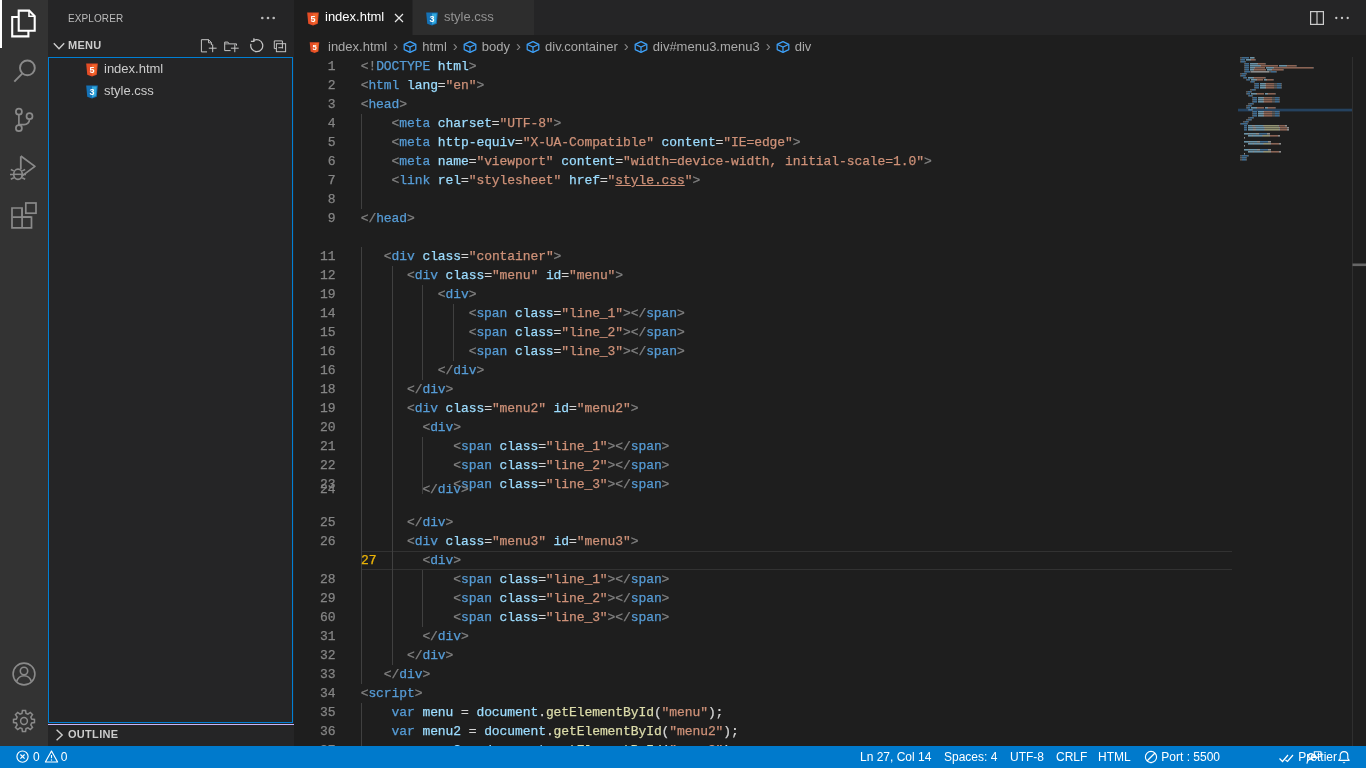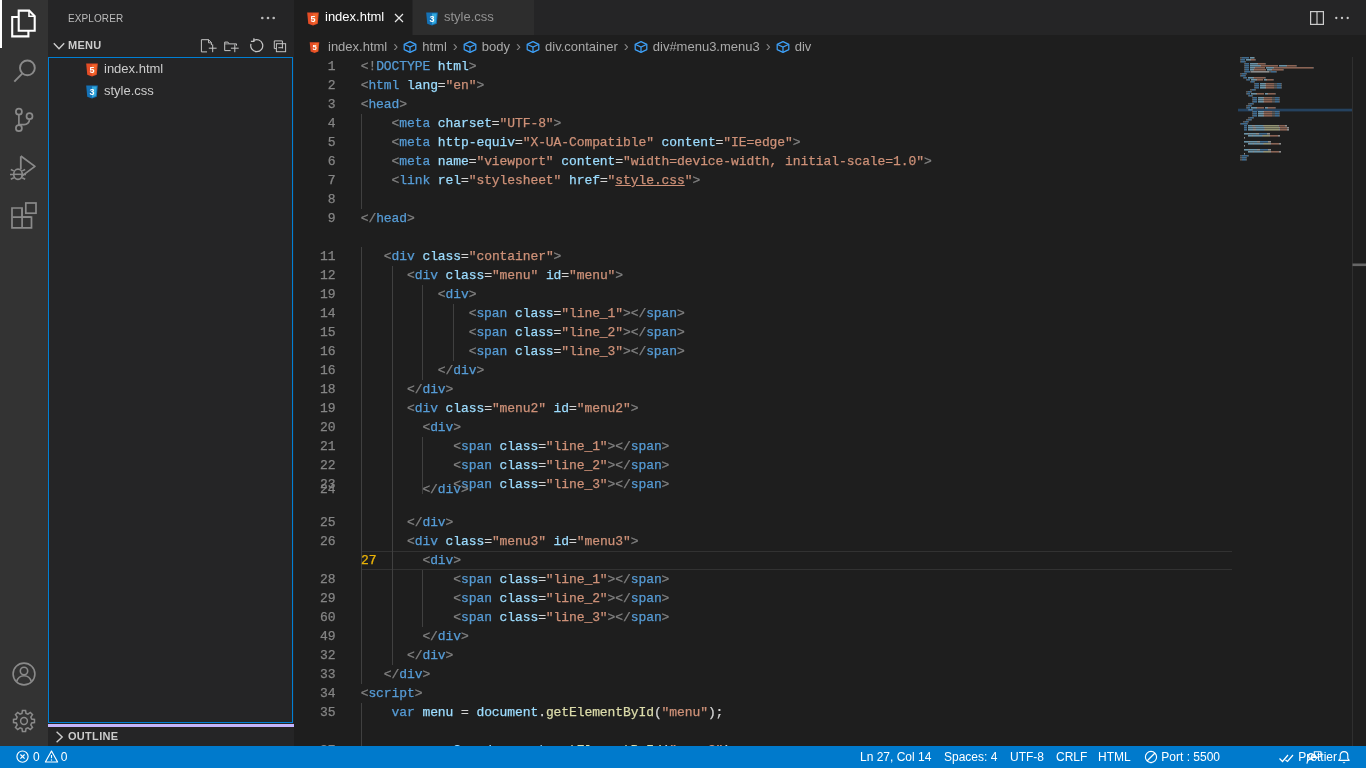--- a/index.html
+++ b/index.html
@@ -12,21 +12,21 @@
 #sbdots { position:absolute; left:212px; top:10px; }
 #menuhdr { position:absolute; left:0; top:35px; width:246px; height:22px; }
 #menuhdr .chev { position:absolute; left:4px; top:4px; }
 #menuhdr .lbl { position:absolute; left:20px; top:4px; font-size:11px; font-weight:bold; color:#cccccc; letter-spacing:0.3px }
 .hicon { position:absolute; top:3px; }
 #tree { position:absolute; left:0; top:57px; width:246px; height:667px; }
 #focusbox { position:absolute; left:0; top:57px; width:245px; height:666px; border:1px solid #007fd4; pointer-events:none; }
 .trow { position:absolute; left:0; width:246px; height:22px; font-size:13px; color:#cccccc; }
 .trow .fic { position:absolute; left:36px; top:3px; }
 .trow .fn { position:absolute; left:56px; top:3px; }
-#outline { position:absolute; left:0; top:724px; width:246px; height:28px; border-top:3px solid #c4b5fd }
+#outline { position:absolute; left:0; top:724px; width:246px; height:28px; border-top:1px solid #c4b5fd }
 #outline .chev { position:absolute; left:4px; top:3px; }
 #outline .lbl { position:absolute; left:20px; top:3px; font-size:11px; font-weight:bold; color:#cccccc; letter-spacing:0.3px }
 #editor { position:absolute; left:294px; top:0; width:1072px; height:746px; background:#1e1e1e; }
 #tabs { position:absolute; left:0; top:0; width:1072px; height:35px; background:#252526; }
 .tab { position:absolute; top:0; height:35px; font-size:13px; }
 .tab .tic { position:absolute; left:11px; top:10px; }
 .tab .tlbl { position:absolute; left:31px; top:9px; }
 #tab1 { left:0; width:118px; background:#1e1e1e; color:#ffffff; }
 #tab2 { left:119px; width:121px; background:#2d2d2d; color:#929292; }
 #tabx { position:absolute; left:97px; top:10px; }
@@ -242,25 +242,26 @@
 <div class="cl" style="top:380px"><span class="num">21</span><span class="ct"><span class="w">            </span><span class="p">&lt;</span><span class="t">span</span><span class="d"> </span><span class="a">class</span><span class="d">=</span><span class="s">"line_1"</span><span class="p">&gt;&lt;/</span><span class="t">span</span><span class="p">&gt;</span></span></div>
 <div class="cl" style="top:399px"><span class="num">22</span><span class="ct"><span class="w">            </span><span class="p">&lt;</span><span class="t">span</span><span class="d"> </span><span class="a">class</span><span class="d">=</span><span class="s">"line_2"</span><span class="p">&gt;&lt;/</span><span class="t">span</span><span class="p">&gt;</span></span></div>
 <div class="cl" style="top:418px"><span class="num">23</span><span class="ct"><span class="w">            </span><span class="p">&lt;</span><span class="t">span</span><span class="d"> </span><span class="a">class</span><span class="d">=</span><span class="s">"line_3"</span><span class="p">&gt;&lt;/</span><span class="t">span</span><span class="p">&gt;</span></span></div>
 <div class="cl" style="top:423px"><span class="num">24</span><span class="ct"><span class="w">        </span><span class="p">&lt;/</span><span class="t">div</span><span class="p">&gt;</span></span></div>
 <div class="cl" style="top:456px"><span class="num">25</span><span class="ct"><span class="w">      </span><span class="p">&lt;/</span><span class="t">div</span><span class="p">&gt;</span></span></div>
 <div class="cl" style="top:475px"><span class="num">26</span><span class="ct"><span class="w">      </span><span class="p">&lt;</span><span class="t">div</span><span class="d"> </span><span class="a">class</span><span class="d">=</span><span class="s">"menu3"</span><span class="d"> </span><span class="a">id</span><span class="d">=</span><span class="s">"menu3"</span><span class="p">&gt;</span></span></div>
 <div class="cl" style="top:494px"><span class="num cur">27</span><span class="ct"><span class="w">        </span><span class="p">&lt;</span><span class="t">div</span><span class="p">&gt;</span></span></div>
 <div class="cl" style="top:513px"><span class="num">28</span><span class="ct"><span class="w">            </span><span class="p">&lt;</span><span class="t">span</span><span class="d"> </span><span class="a">class</span><span class="d">=</span><span class="s">"line_1"</span><span class="p">&gt;&lt;/</span><span class="t">span</span><span class="p">&gt;</span></span></div>
 <div class="cl" style="top:532px"><span class="num">29</span><span class="ct"><span class="w">            </span><span class="p">&lt;</span><span class="t">span</span><span class="d"> </span><span class="a">class</span><span class="d">=</span><span class="s">"line_2"</span><span class="p">&gt;&lt;/</span><span class="t">span</span><span class="p">&gt;</span></span></div>
 <div class="cl" style="top:551px"><span class="num">60</span><span class="ct"><span class="w">            </span><span class="p">&lt;</span><span class="t">span</span><span class="d"> </span><span class="a">class</span><span class="d">=</span><span class="s">"line_3"</span><span class="p">&gt;&lt;/</span><span class="t">span</span><span class="p">&gt;</span></span></div>
-<div class="cl" style="top:570px"><span class="num">49</span><span class="ct"><span class="w">        </span><span class="p">&lt;/</span><span class="t">div</span><span class="p">&gt;</span></span></div>
+<div class="cl" style="top:570px"><span class="num">31</span><span class="ct"><span class="w">        </span><span class="p">&lt;/</span><span class="t">div</span><span class="p">&gt;</span></span></div>
 <div class="cl" style="top:589px"><span class="num">32</span><span class="ct"><span class="w">      </span><span class="p">&lt;/</span><span class="t">div</span><span class="p">&gt;</span></span></div>
 <div class="cl" style="top:608px"><span class="num">33</span><span class="ct"><span class="w">   </span><span class="p">&lt;/</span><span class="t">div</span><span class="p">&gt;</span></span></div>
 <div class="cl" style="top:627px"><span class="num">34</span><span class="ct"><span class="p">&lt;</span><span class="t">script</span><span class="p">&gt;</span></span></div>
 <div class="cl" style="top:646px"><span class="num">35</span><span class="ct"><span class="w">    </span><span class="t">var</span><span class="d"> </span><span class="a">menu</span><span class="d"> = </span><span class="a">document</span><span class="d">.</span><span class="y">getElementById</span><span class="d">(</span><span class="s">"menu"</span><span class="d">);</span></span></div>
+<div class="cl" style="top:665px"><span class="num">36</span><span class="ct"><span class="w">    </span><span class="t">var</span><span class="d"> </span><span class="a">menu2</span><span class="d"> = </span><span class="a">document</span><span class="d">.</span><span class="y">getElementById</span><span class="d">(</span><span class="s">"menu2"</span><span class="d">);</span></span></div>
 <div class="cl" style="top:684px"><span class="num">37</span><span class="ct"><span class="w">    </span><span class="t">var</span><span class="d"> </span><span class="a">menu3</span><span class="d"> = </span><span class="a">document</span><span class="d">.</span><span class="y">getElementById</span><span class="d">(</span><span class="s">"menu3"</span><span class="d">);</span></span></div>
   </div>
   <svg id="minimap" width="128" height="689" viewBox="0 0 128 689">
       <rect x="0" y="51.7" width="114" height="2.7" fill="#25425f"></rect>
 <rect x="2" y="0.15" width="2.0" height="1.35" fill="#808080" fill-opacity="0.72"></rect>
 <rect x="4" y="0.15" width="7.0" height="1.35" fill="#569cd6" fill-opacity="0.72"></rect>
 <rect x="12" y="0.15" width="4.0" height="1.35" fill="#9cdcfe" fill-opacity="0.72"></rect>
 <rect x="16" y="0.15" width="1.0" height="1.35" fill="#808080" fill-opacity="0.72"></rect>
 <rect x="2" y="2.15" width="1.0" height="1.35" fill="#808080" fill-opacity="0.72"></rect>
 <rect x="3" y="2.15" width="4.0" height="1.35" fill="#569cd6" fill-opacity="0.72"></rect>

